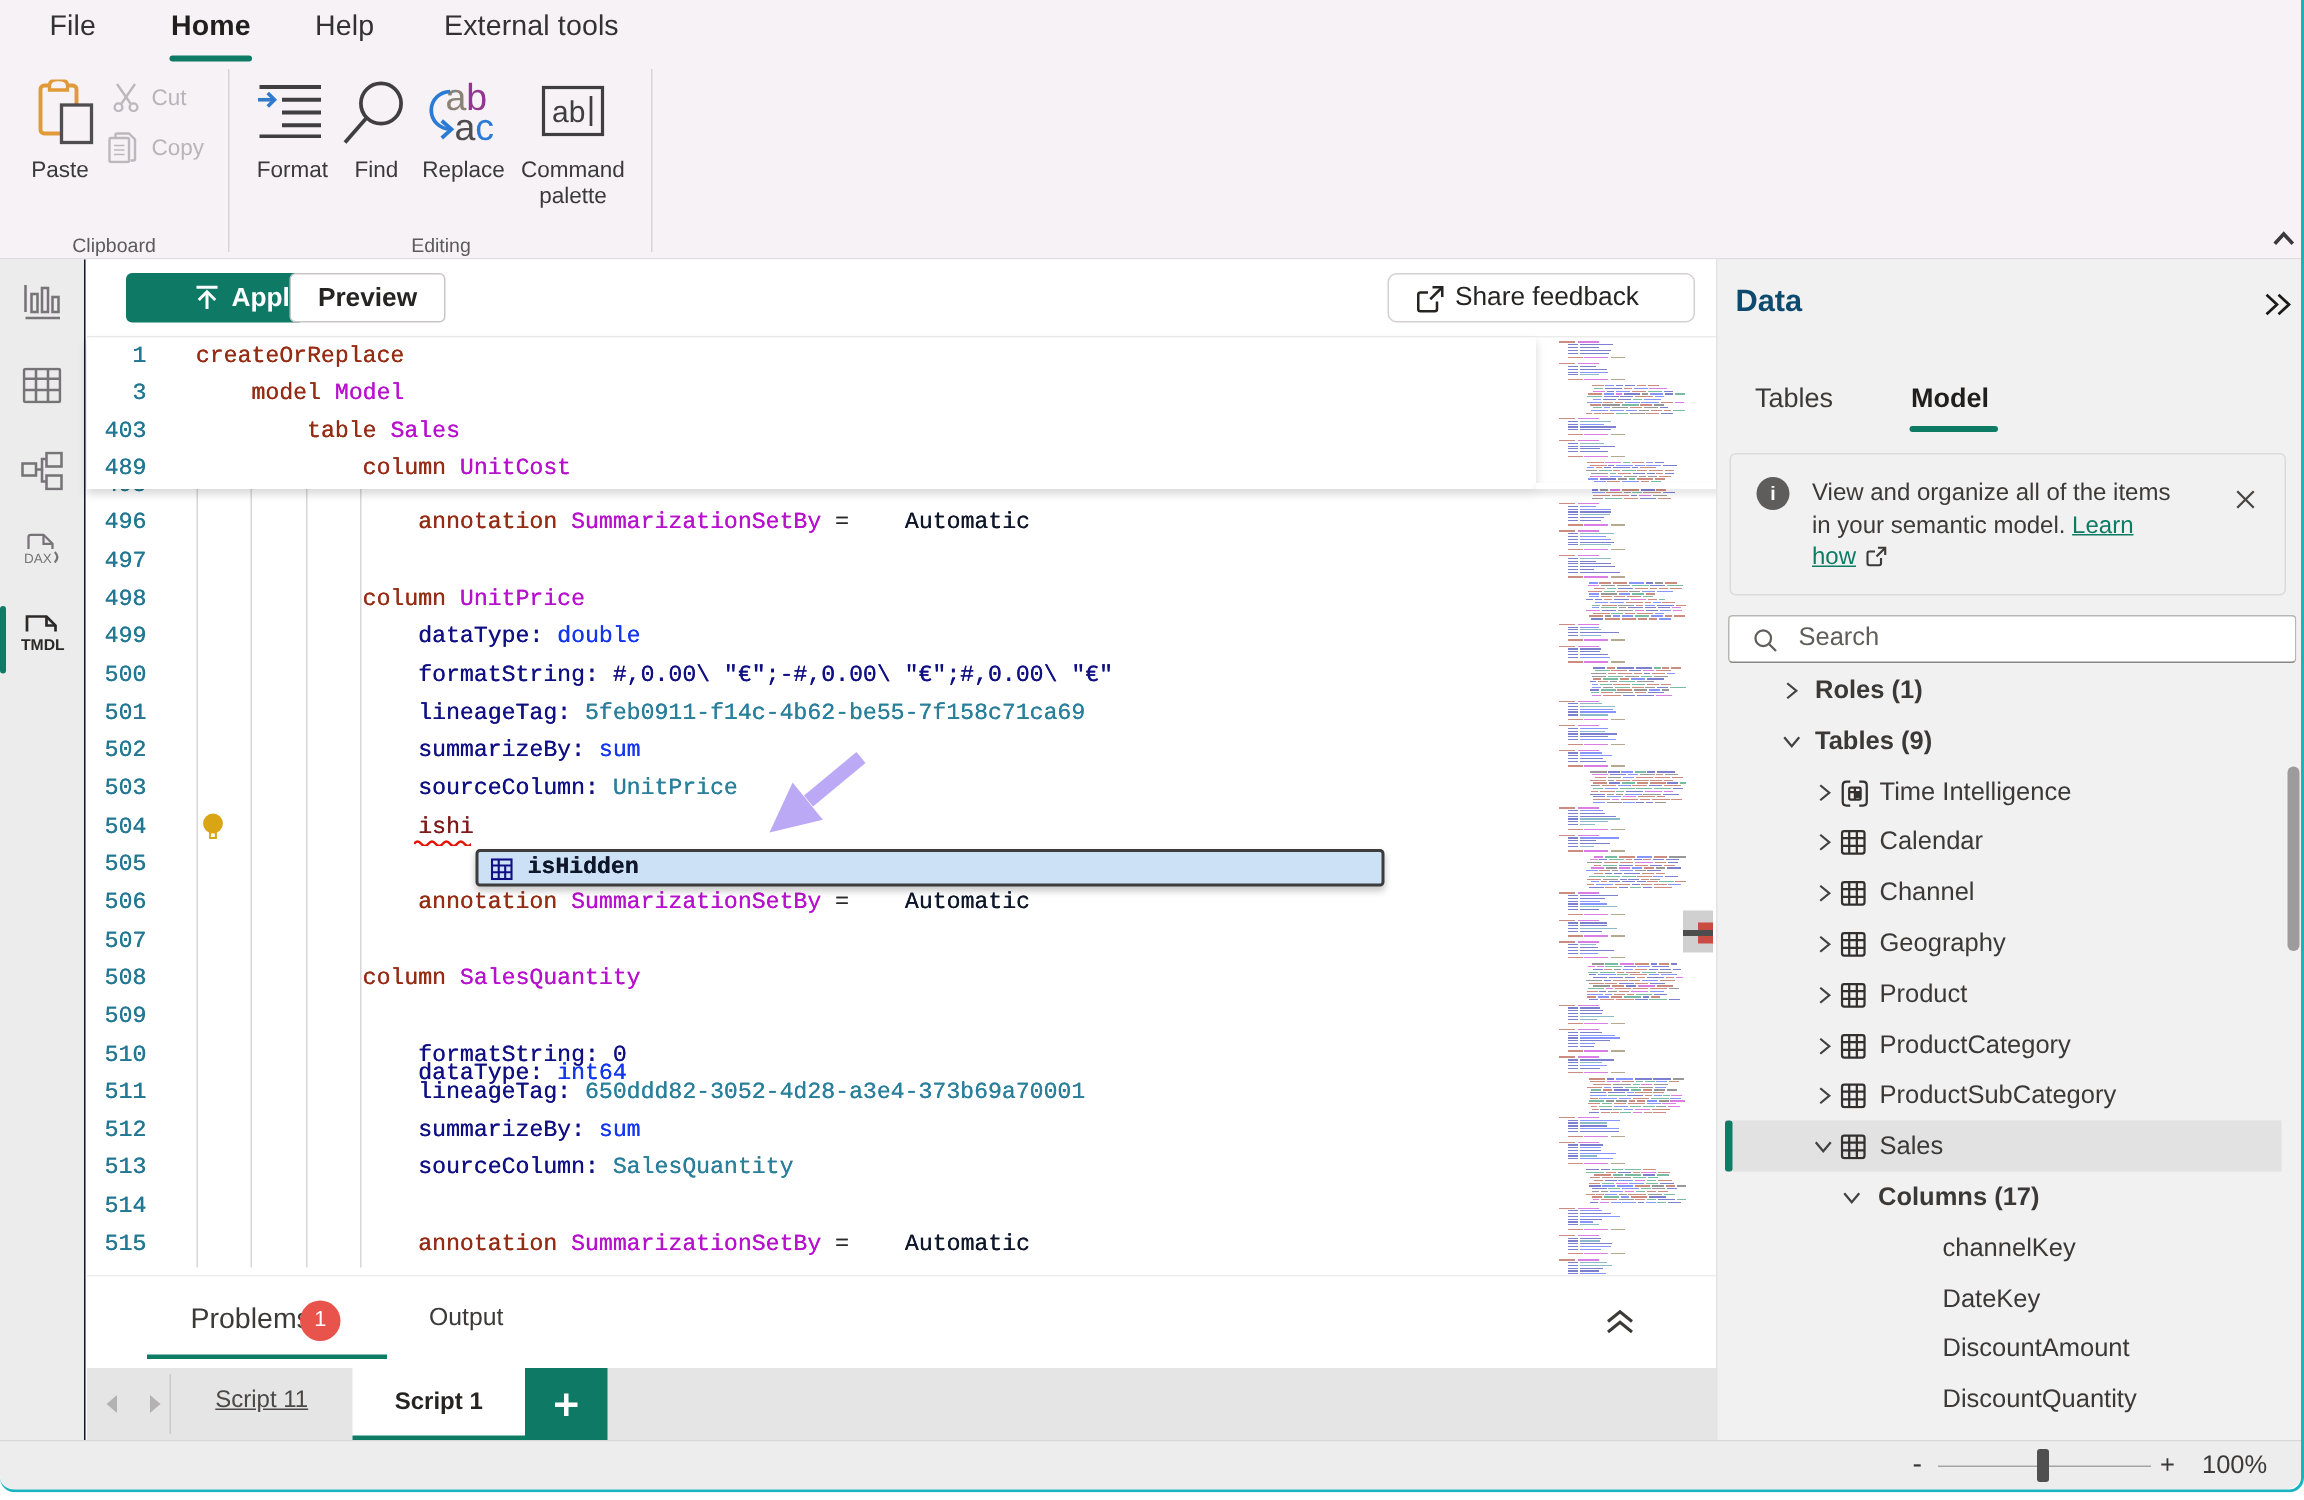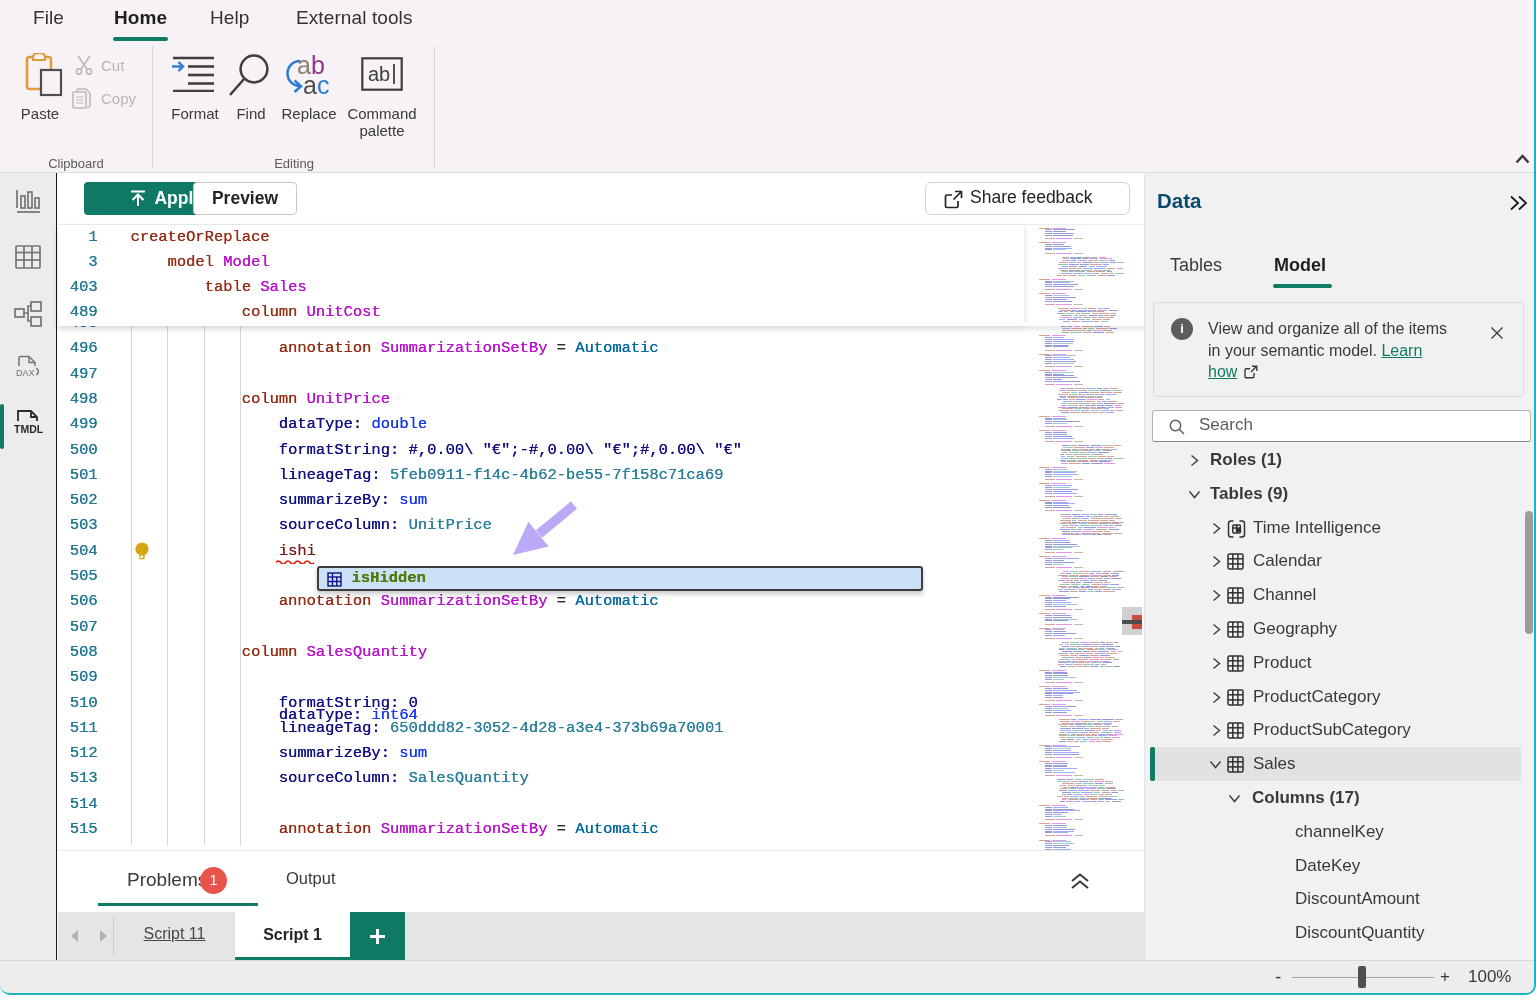--- a/index.html
+++ b/index.html
@@ -25,21 +25,21 @@
   
   #code { position:absolute; left:0; top:52px; width:1086px; height:735px; font-family:"Liberation Mono", monospace; font-size:15.45px; text-shadow:0.2px 0 0 currentColor; }
   .cl { position:absolute; height:25px; white-space:pre; line-height:25px; }
   .num { position:absolute; width:39.5px; text-align:right; color:#237893; height:25px; line-height:25px; }
   .guides span { position:absolute; top:0; width:1px; background:#d7d7d7; }
   .kw { color:#952d15; }
   .ident { color:#b811ce; }
   .prop { color:#101084; }
   .val { color:#1336ee; }
   .tealv { color:#2a7f9b; }
-  .olv { color:#0369a1; }
+  .olv { color:#0f172a;margin-left:28px; }
   .blk { color:#2b2b2b; }
   #sticky { position:absolute; left:0; top:0; width:966px; height:101px; background:#fff; box-shadow:0 3px 6px rgba(0,0,0,0.16); }
   .minimap { position:absolute; left:971px; top:0px; }
   
   #problems { position:absolute; left:58px; top:850px; width:1086px; height:62px; background:#fff; border-top:1px solid #ededed; }
   #scripttabs { position:absolute; left:58px; top:912px; width:1086px; height:48px; background:#e6e5e5; }
   
   #datapanel { position:absolute; left:1144px; top:173px; width:390px; height:787px; background:#f2f1f1; border-left:1px solid #e4e2e2; }
   .treerow { position:absolute; left:0; width:376px; height:34px; font-size:17px; color:#3a3938; }
   .bold { font-weight:bold; }
@@ -243,21 +243,21 @@
 <div class="abs" style="left:258.6px; top:341px; width:606px; height:24.5px; background:#cde1f6; border:2px solid #3c3c3c; border-radius:3px; box-shadow:0 3px 5px rgba(0,0,0,0.22);">
   <svg style="position:absolute; left:8px; top:4px;" width="15" height="15" viewBox="0 0 15 15">
     <g stroke="#101084" stroke-width="1.4" fill="none">
       <rect x="1" y="1" width="13" height="13"></rect>
       <path d="M1 5 L14 5"></path>
               <path d="M1 9.5 L14 9.5"></path>
               <path d="M5.5 1 L5.5 14"></path>
               <path d="M9.8 5 L9.8 14"></path>
     </g>
   </svg>
-  <span style="position:absolute; left:33px; top:1px; font-family:'Liberation Mono',monospace; font-size:15.45px; font-weight:bold; color:#4d7c0f;">isHidden</span>
+  <span style="position:absolute; left:33px; top:1px; font-family:'Liberation Mono',monospace; font-size:15.45px; font-weight:bold; color:#0f172a;">isHidden</span>
 </div>
 <svg class="abs" style="left:440px; top:270px;" width="95" height="85" viewBox="0 0 95 85">
   <g fill="#b9a5f6" stroke="none" opacity="0.95">
     <path d="M76 10 L41 39" stroke="#b9a5f6" stroke-width="9.5" fill="none"></path>
     <polygon points="15,60 30.4,26.7 50.6,51.5"></polygon>
   </g>
 </svg>
 
       <svg class="minimap" width="95" height="625" viewBox="0 0 95 625" shape-rendering="crispEdges">
           <path d="M16 4.8h7M24 4.8h22.3M16 6.7h7M24 6.7h13.0M16 8.5h7M24 8.5h21.2M16 10.4h7M24 10.4h19.6M16 19.4h7M24 19.4h10.7M16 21.2h7M24 21.2h18.1M16 23.1h7M16 24.9h7M48.1 32.1h4.8M54.1 32.1h6.9M41.1 33.9h11.1M42.0 35.8h5.3M80.0 35.8h6.0M53.8 37.6h10.4M80.9 37.6h5.7M40.0 39.4h10.0M51.2 39.4h8.7M39.6 41.3h8.8M49.6 41.3h8.8M77.5 46.8h5.3M78.4 50.5h7.8M16 56.0h7M16 57.8h7M16 59.7h7M24 59.7h24.5M16 61.5h7M24 61.5h21.1M16 70.5h7M16 72.4h7M24 72.4h23.4M16 74.2h7M24 74.2h13.5M16 76.0h7M24 76.0h18.7M74.4 83.2h5.9M43.3 85.1h4.0M79.7 85.1h9.3M40.5 86.9h4.4M46.1 86.9h11.4M58.7 86.9h4.5M59.5 90.6h8.3M69.0 90.6h5.1M81.0 90.6h6.3M37.6 94.3h10.8M59.7 97.9h9.3M52.9 99.8h5.4M66.2 99.8h10.3M32.2 101.6h4.3M64.7 101.6h9.3M79.6 103.5h8.0M58.2 105.3h4.4M64.1 107.1h11.2M16 112.7h7M16 114.5h7M16 116.3h7M24 116.3h21.2M16 118.2h7M16 120.0h7M24 120.0h16.3M16 121.9h7M24 121.9h14.5M16 130.9h7M16 132.7h7M16 134.6h7M16 136.4h7M24 136.4h23.3M16 138.2h7M16 147.3h7M16 149.1h7M24 149.1h10.7M16 150.9h7M24 150.9h21.1M16 152.8h7M24 152.8h23.5M16 154.6h7M24 154.6h9.4M16 156.5h7M24 156.5h26.7M68.1 163.6h4.9M71.2 165.5h9.8M49.6 167.3h10.1M28.2 174.7h5.1M34.4 174.7h4.4M46.9 174.7h10.1M75.4 178.4h11.7M56.3 180.2h10.3M67.8 180.2h7.4M76.4 180.2h8.0M38.9 182.0h9.7M68.2 182.0h8.3M31.5 187.6h8.2M16 193.1h7M16 194.9h7M16 196.8h7M24 196.8h26.6M16 198.6h7M16 207.6h7M24 207.6h14.4M16 209.4h7M24 209.4h13.9M16 211.3h7M24 211.3h19.0M16 213.1h7M33.2 220.3h7.8M48.9 220.3h11.5M61.6 220.3h10.6M56.8 222.1h8.2M66.8 224.0h4.0M68.9 227.7h11.5M31.0 229.5h4.3M75.7 233.2h7.2M31.3 235.0h5.5M69.8 236.9h10.7M52.7 238.7h8.4M62.3 238.7h11.4M16 244.2h7M16 246.1h7M16 247.9h7M16 249.7h7M16 251.6h7M16 260.6h7M16 262.4h7M16 264.3h7M24 264.3h24.7M16 266.1h7M24 266.1h19.3M16 268.0h7M16 277.0h7M16 278.8h7M16 280.7h7M24 280.7h15.9M16 282.5h7M24 282.5h17.9M43.2 289.7h7.5M69.2 289.7h5.2M75.7 289.7h11.8M44.2 291.5h10.9M43.4 297.0h7.5M82.6 297.0h7.1M70.4 298.9h8.9M86.3 300.7h6.5M54.8 302.6h11.8M30.9 304.4h10.0M79.6 304.4h10.4M32.7 306.2h8.3M61.9 309.9h5.2M68.3 309.9h4.8M16 315.4h7M16 317.3h7M24 317.3h17.0M16 319.1h7M24 319.1h24.4M16 321.0h7M16 322.8h7M16 324.6h7M16 333.6h7M16 335.5h7M24 335.5h10.7M16 337.3h7M24 337.3h20.6M16 339.2h7M37.3 348.2h5.1M60.4 348.2h5.0M72.7 348.2h7.6M81.5 348.2h8.7M83.0 350.0h6.7M50.0 351.9h9.7M70.9 351.9h8.0M82.0 353.7h9.5M69.2 355.5h9.0M41.0 357.4h4.8M47.0 357.4h5.2M53.5 357.4h10.8M80.7 359.2h9.1M50.7 361.1h4.7M56.6 361.1h7.0M43.6 362.9h7.5M52.4 362.9h8.9M62.4 362.9h5.7M59.0 364.7h5.0M30.1 366.6h9.9M50.1 366.6h6.5M66.3 366.6h6.3M16 372.1h7M24 372.1h25.6M16 373.9h7M24 373.9h16.9M16 375.8h7M16 377.6h7M16 379.5h7M16 381.3h7M24 381.3h13.0M16 390.3h7M24 390.3h18.2M16 392.2h7M24 392.2h18.6M16 394.0h7M16 395.8h7M24 395.8h15.3M16 404.9h7M16 406.7h7M24 406.7h12.6M16 408.5h7M24 408.5h22.7M16 410.4h7M71.4 417.6h4.5M84.8 417.6h4.4M53.4 419.4h8.1M72.3 419.4h11.2M32.9 421.2h6.6M70.2 421.2h6.0M77.4 421.2h7.5M86.1 421.2h5.3M30.0 424.9h5.1M33.0 426.8h9.5M43.7 426.8h9.2M54.0 426.8h6.9M68.8 426.8h11.6M40.5 428.6h4.3M50.0 430.4h10.0M70.7 430.4h10.5M54.7 432.3h7.1M37.3 436.0h4.4M73.5 437.8h9.1M66.1 439.6h4.1M30.6 441.5h5.9M61.2 441.5h8.2M83.7 441.5h7.1M16 447.0h7M24 447.0h13.6M16 448.8h7M24 448.8h15.4M16 450.7h7M24 450.7h15.2M16 452.5h7M16 454.4h7M16 463.4h7M24 463.4h15.1M16 465.2h7M16 467.0h7M16 468.9h7M24 468.9h20.4M16 470.7h7M16 472.6h7M24 472.6h9.7M16 481.6h7M24 481.6h23.2M16 483.4h7M16 485.3h7M16 487.1h7M24 487.1h13.6M42.3 494.3h5.0M60.8 494.3h11.2M73.1 494.3h11.8M46.0 499.8h6.9M47.0 501.6h9.9M30.9 503.5h10.8M43.0 503.5h11.2M55.9 505.3h10.3M37.9 514.5h7.5M30.2 516.4h6.6M16 521.9h7M16 523.7h7M16 525.6h7M24 525.6h18.0M16 527.4h7M16 529.2h7M24 529.2h26.4M16 538.3h7M24 538.3h15.4M16 540.1h7M16 541.9h7M24 541.9h14.1M16 543.8h7M16 545.6h7M16 547.5h7M28.3 554.6h8.5M38.0 554.6h6.3M49.8 556.5h8.8M66.3 558.3h8.1M40.9 562.0h7.8M77.7 563.8h9.3M30.3 565.7h7.7M32.6 567.5h9.5M82.1 567.5h7.2M70.4 573.0h11.4M76.3 574.9h11.4M31.1 576.7h5.1M63.0 576.7h4.1M82.7 576.7h9.1M16 582.2h7M16 584.1h7M24 584.1h21.0M16 585.9h7M16 587.8h7M24 587.8h14.8M16 589.6h7M16 591.4h7M16 600.4h7M24 600.4h14.4M16 602.3h7M16 604.1h7M24 604.1h21.5M16 606.0h7M16 607.8h7M16 616.8h7M16 618.7h7M16 620.5h7M24 620.5h15.6M16 622.3h7M24 622.3h12.9M16 624.2h7M16 626.0h7" stroke="#1318a8" stroke-width="0.8" fill="none" opacity=".55"></path>

